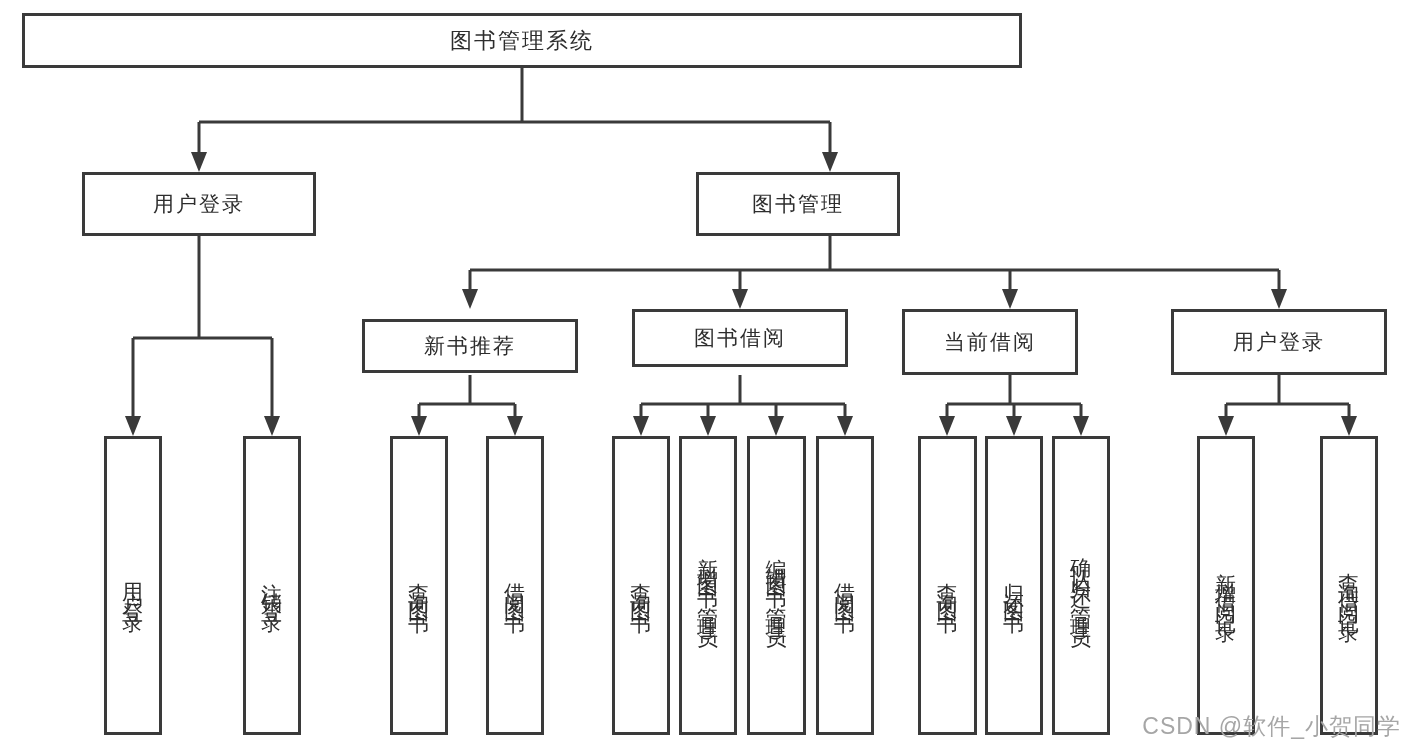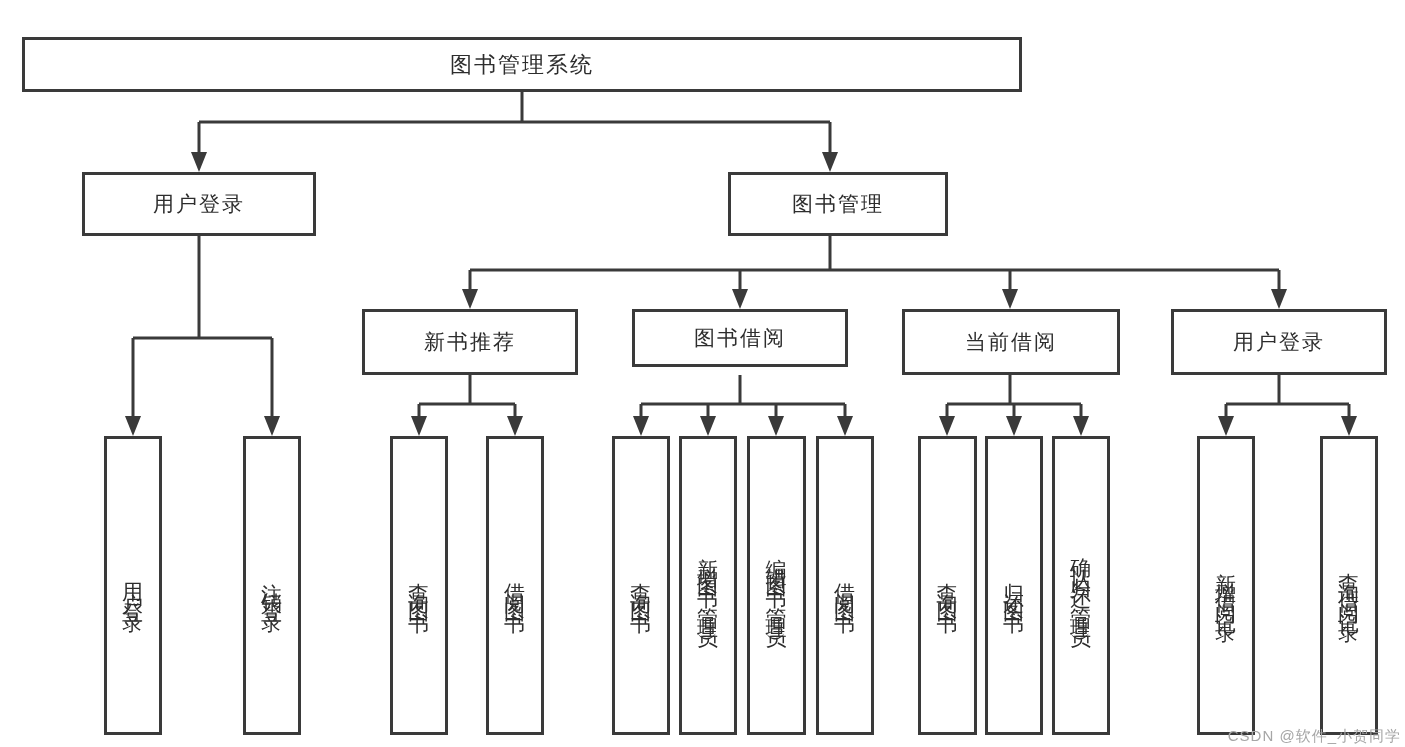--- a/index.html
+++ b/index.html
@@ -21,33 +21,33 @@
   .wires polygon{fill:var(--line);stroke:none;}
   .node{
     position:absolute;box-sizing:border-box;
     background:var(--box-bg);
     border:3px solid var(--line);
     color:var(--text);
     display:flex;align-items:center;justify-content:center;
     font-size:21px;letter-spacing:2px;
     z-index:2;
   }
-  .root-node{font-size:22px;margin-top:24px;}
+  .root-node{font-size:22px;}
   .vnode{
     writing-mode:vertical-rl;
     text-orientation:mixed;
     letter-spacing:10px;
     line-height:1.1;
     font-size:21px;
     text-align:center;
   }
   .watermark{
     position:absolute;
-    top:727px;right:4px;
-    font-size:15px;
+    top:711px;right:4px;
+    font-size:23px;
     color:var(--watermark);
     letter-spacing:1px;
     z-index:5;
     white-space:nowrap;
   }
 </style>
 </head>
 <body>
 
 <div class="canvas">
@@ -81,25 +81,25 @@
     <polygon points="939,416 955,416 947,436"></polygon>
     <polygon points="1006,416 1022,416 1014,436"></polygon>
     <polygon points="1073,416 1089,416 1081,436"></polygon>
     <polygon points="1218,416 1234,416 1226,436"></polygon>
     <polygon points="1341,416 1357,416 1349,436"></polygon>
   </svg>
 
   <div class="node root-node" style="left:22px;top:13px;width:1000px;height:55px">图书管理系统</div>
 
   <div class="node" style="left:82px;top:172px;width:234px;height:64px">用户登录</div>
-  <div class="node" style="left:728px;top:172px;width:220px;height:64px">图书管理</div>
+  <div class="node" style="left:696px;top:172px;width:204px;height:64px">图书管理</div>
 
-  <div class="node" style="left:362px;top:309px;width:216px;height:66px">新书推荐</div>
+  <div class="node" style="left:362px;top:319px;width:216px;height:54px">新书推荐</div>
   <div class="node" style="left:632px;top:309px;width:216px;height:58px">图书借阅</div>
-  <div class="node" style="left:902px;top:309px;width:218px;height:66px">当前借阅</div>
+  <div class="node" style="left:902px;top:309px;width:176px;height:66px">当前借阅</div>
   <div class="node" style="left:1171px;top:309px;width:216px;height:66px">用户登录</div>
 
   <div class="node vnode" style="left:104px;top:436px;width:58px;height:299px">用户登录</div>
   <div class="node vnode" style="left:243px;top:436px;width:58px;height:299px">注销登录</div>
 
   <div class="node vnode" style="left:390px;top:436px;width:58px;height:299px">查询图书</div>
   <div class="node vnode" style="left:486px;top:436px;width:58px;height:299px">借阅图书</div>
 
   <div class="node vnode" style="left:612px;top:436px;width:58px;height:299px">查询图书</div>
   <div class="node vnode" style="left:679px;top:436px;width:58px;height:299px">新增图书（管理员）</div>

